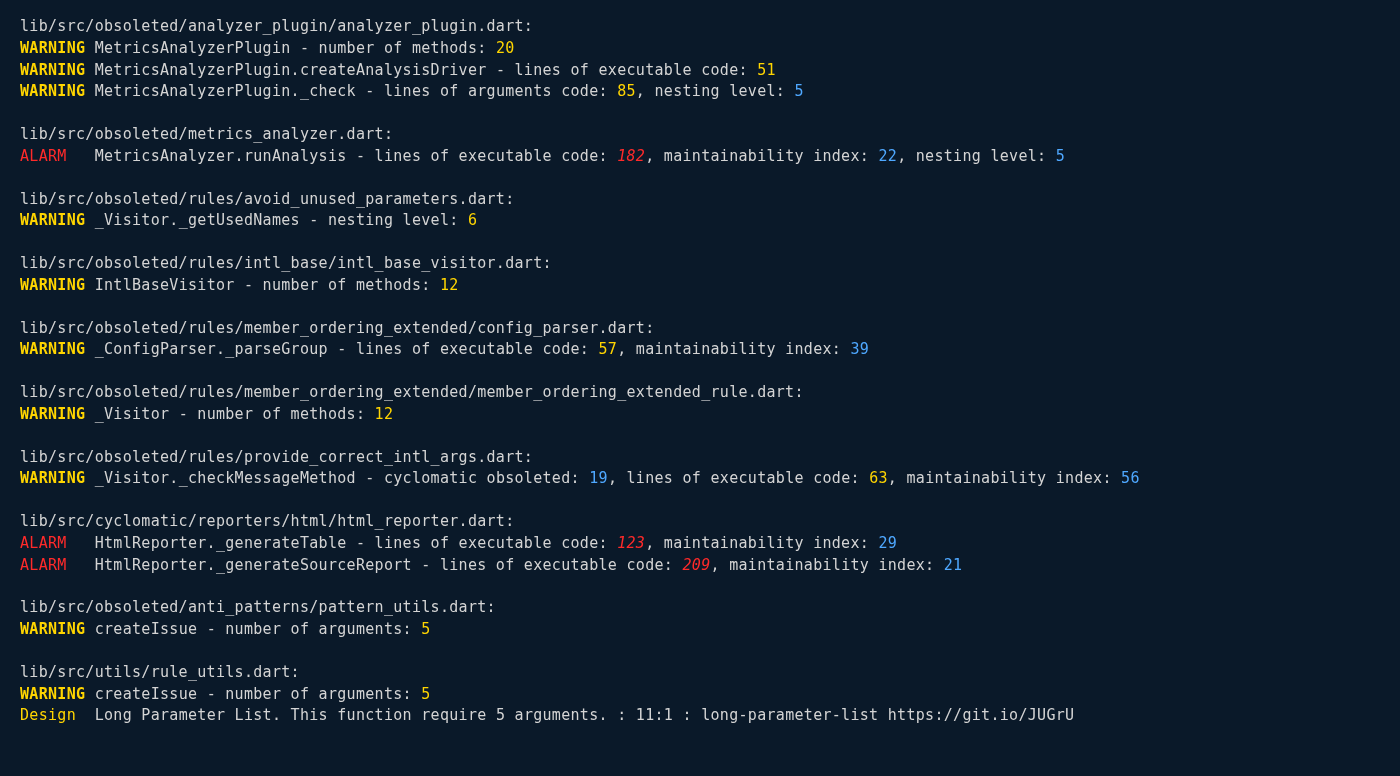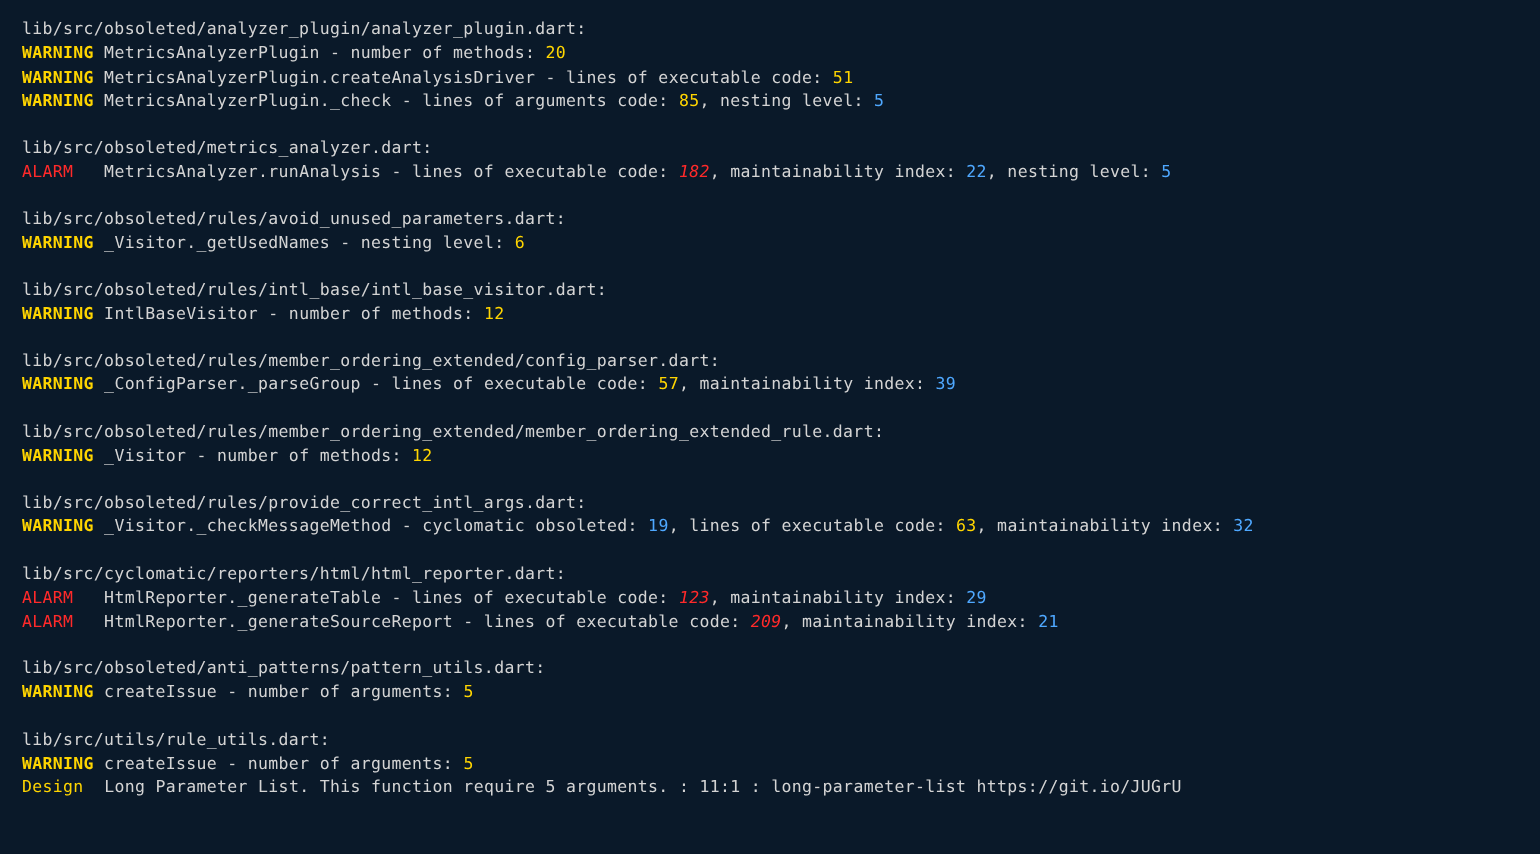--- a/index.html
+++ b/index.html
@@ -82,21 +82,21 @@
     <div class="block">
       <div class="line path">lib/src/obsoleted/rules/member_ordering_extended/config_parser.dart:</div>
       <div class="line"><span class="level-warning">WARNING</span><span class="msg"> _ConfigParser._parseGroup - lines of executable code: </span><span class="num-warn">57</span><span class="msg">, maintainability index: </span><span class="num-info">39</span></div>
     </div>
     <div class="block">
       <div class="line path">lib/src/obsoleted/rules/member_ordering_extended/member_ordering_extended_rule.dart:</div>
       <div class="line"><span class="level-warning">WARNING</span><span class="msg"> _Visitor - number of methods: </span><span class="num-warn">12</span></div>
     </div>
     <div class="block">
       <div class="line path">lib/src/obsoleted/rules/provide_correct_intl_args.dart:</div>
-      <div class="line"><span class="level-warning">WARNING</span><span class="msg"> _Visitor._checkMessageMethod - cyclomatic obsoleted: </span><span class="num-info">19</span><span class="msg">, lines of executable code: </span><span class="num-warn">63</span><span class="msg">, maintainability index: </span><span class="num-info">32</span></div>
+      <div class="line"><span class="level-warning">WARNING</span><span class="msg"> _Visitor._checkMessageMethod - cyclomatic obsoleted: </span><span class="num-info">19</span><span class="msg">, lines of executable code: </span><span class="num-warn">63</span><span class="msg">, maintainability index: </span><span class="num-info">56</span></div>
     </div>
     <div class="block">
       <div class="line path">lib/src/cyclomatic/reporters/html/html_reporter.dart:</div>
       <div class="line"><span class="level-alarm">ALARM</span><span class="msg">   HtmlReporter._generateTable - lines of executable code: </span><span class="num-alarm">123</span><span class="msg">, maintainability index: </span><span class="num-info">29</span></div>
       <div class="line"><span class="level-alarm">ALARM</span><span class="msg">   HtmlReporter._generateSourceReport - lines of executable code: </span><span class="num-alarm">209</span><span class="msg">, maintainability index: </span><span class="num-info">21</span></div>
     </div>
     <div class="block">
       <div class="line path">lib/src/obsoleted/anti_patterns/pattern_utils.dart:</div>
       <div class="line"><span class="level-warning">WARNING</span><span class="msg"> createIssue - number of arguments: </span><span class="num-warn">5</span></div>
     </div>

